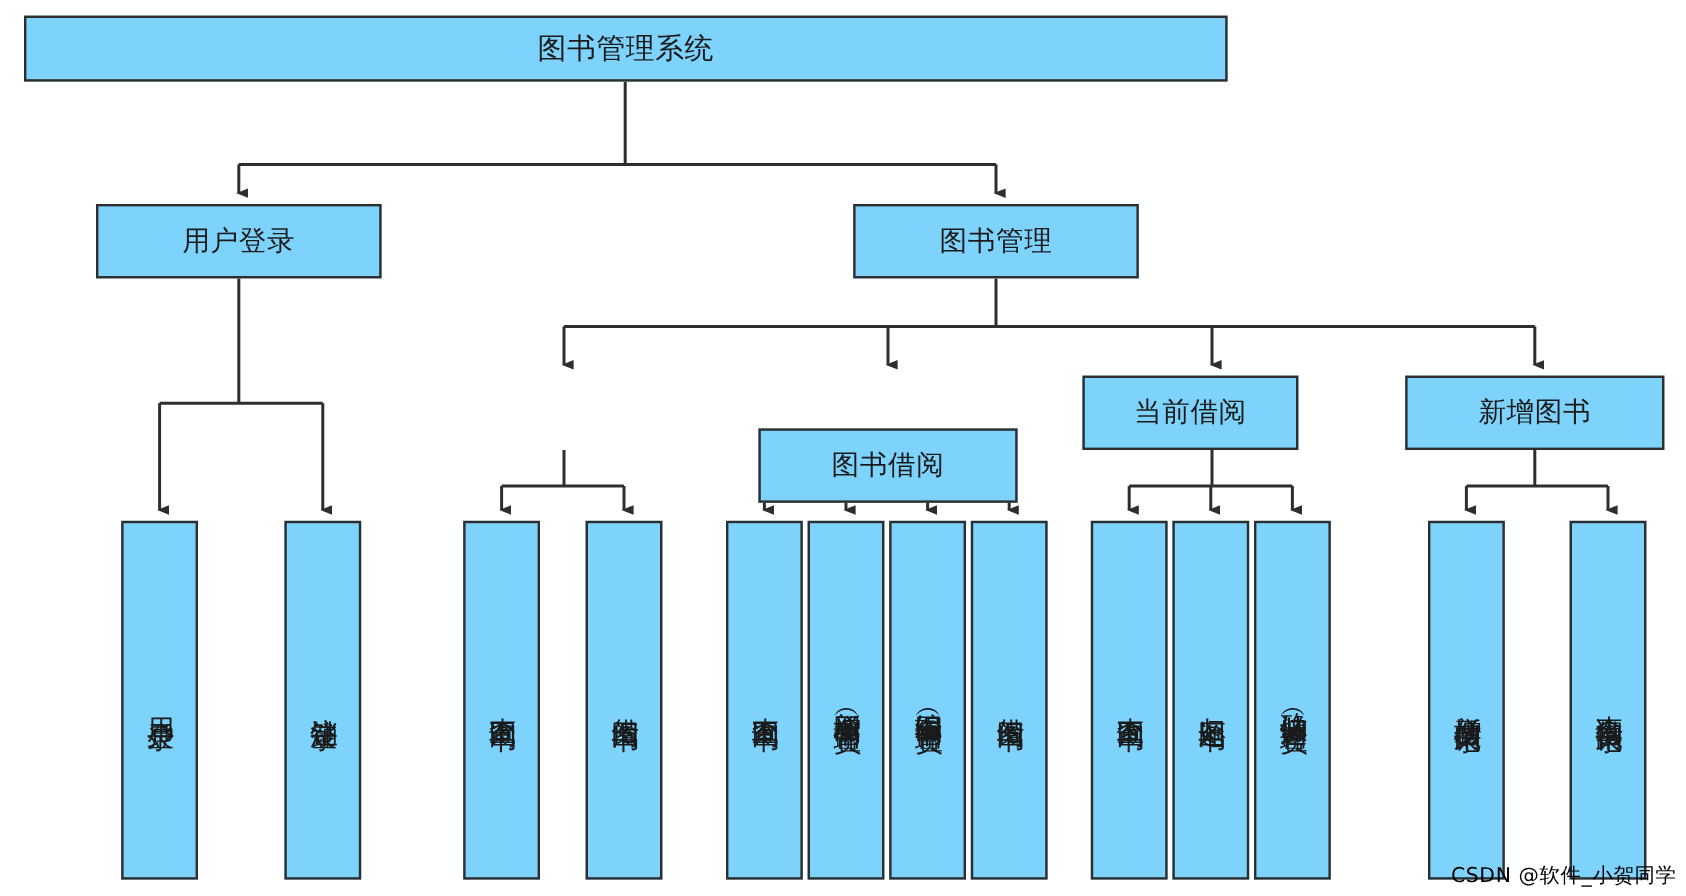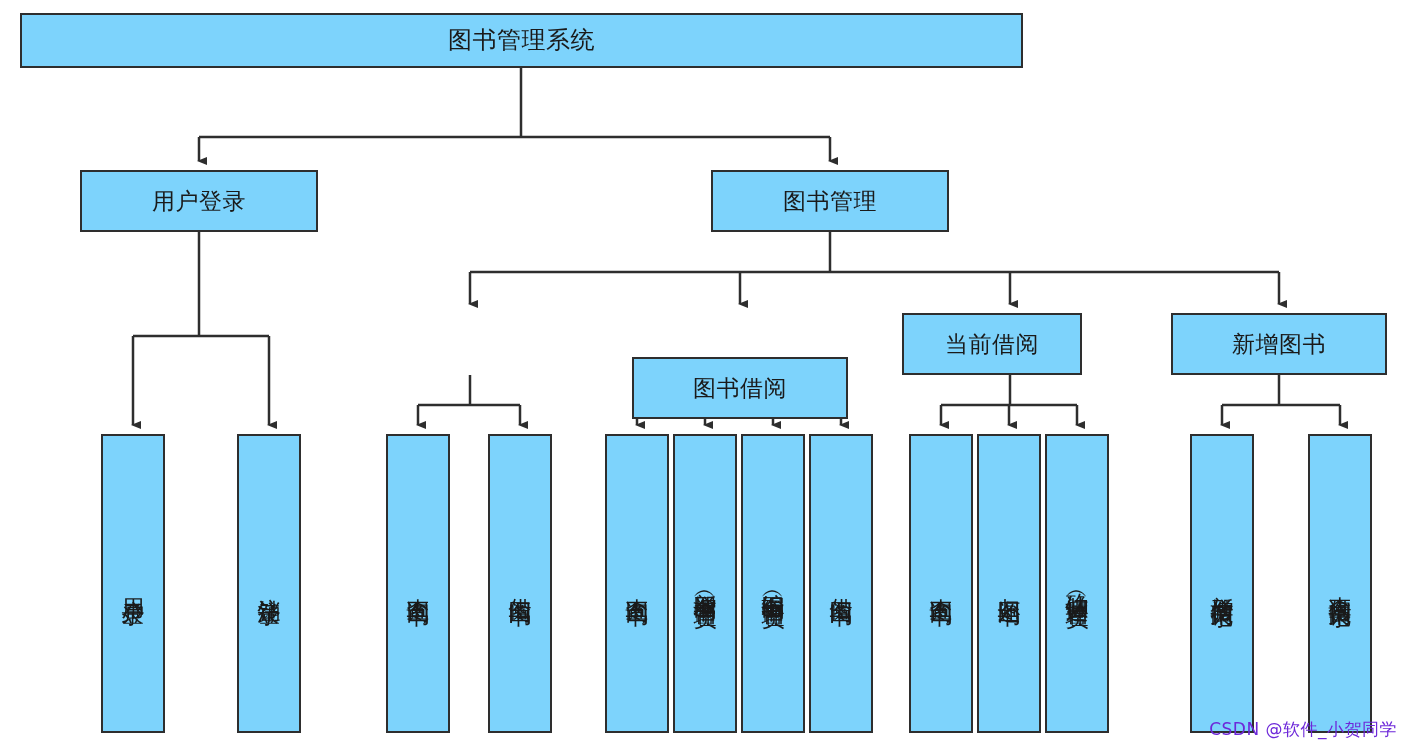--- a/index.html
+++ b/index.html
@@ -64,21 +64,21 @@
     line-height: 1.18;
     letter-spacing: 2px;
     white-space: normal;
     max-height: 100%;
   }
   .watermark {
     position: absolute;
     right: 8px;
     bottom: 6px;
     font-size: 17px;
-    color: #6d28d9;
+    color: #000000;
     letter-spacing: 0.5px;
     z-index: 5;
     white-space: nowrap;
     font-family: "DejaVu Sans", "Liberation Sans", sans-serif;
   }
 </style>
 </head>
 <body>
 
 <div id="diagram-root">

